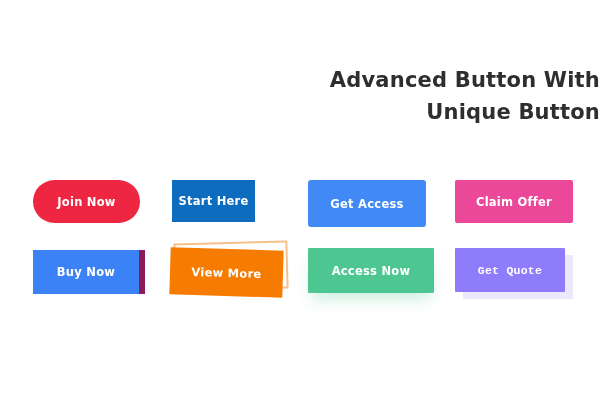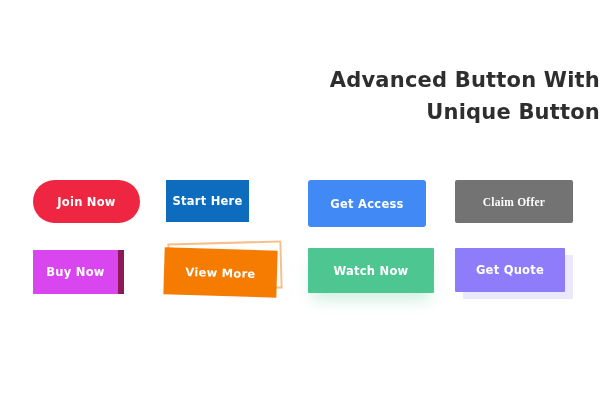--- a/index.html
+++ b/index.html
@@ -45,21 +45,21 @@
   }
   .row-1 { top: 170px; padding-left: 12px; }
   .row-2 { top: 238px; }
 
   .cell {
     position: absolute;
     top: 0;
     height: 70px;
   }
   .col-1 { left: 33px;  width: 118px; }
-  .col-2 { left: 166px; width: 118px; text-align: right; }
+  .col-2 { left: 172px; width: 118px; text-align: right; }
   .col-3 { left: 308px; width: 118px; }
   .col-4 { left: 455px; width: 118px; }
 
   .btn {
     position: absolute;
     display: flex;
     align-items: center;
     justify-content: center;
     box-sizing: border-box;
     color: #ffffff;
@@ -93,30 +93,29 @@
     left: 0; top: 10px;
     width: 118px; height: 47px;
     background: #4189f4;
     border-radius: 3px;
   }
 
   
   .btn-claim {
     left: 0; top: 10px;
     width: 118px; height: 43px;
-    background: #737373;
+    background: #ec4899;
     border-radius: 2px;
-    font-family: Liberation Serif, serif;
   }
 
   
   .btn-buy {
     left: 0; top: 12px;
-    width: 85px; height: 44px;
-    background: #d946ef;
+    width: 106px; height: 44px;
+    background: #3b82f6;
     border-radius: 0;
     box-shadow: 6px 0 0 0 #8c1a56;
     text-align: right;
   }
 
   
   .viewmore-wrap {
     position: absolute;
     left: -2px; top: 4px;
     width: 122px; height: 60px;
@@ -152,20 +151,21 @@
     position: absolute;
     left: 8px; top: 17px;
     width: 110px; height: 44px;
     background: #ebe8fb;
   }
   .btn-quote {
     left: 0; top: 10px;
     width: 110px; height: 44px;
     background: #8f7cfb;
     border-radius: 1px;
+    font-family: Liberation Mono, monospace;
   }
 </style>
 </head>
 <body>
 
 <div class="stage">
 
   <div class="heading">
     <span class="ln">Advanced Button With</span>
     <span class="ln">Unique Button</span>
@@ -198,21 +198,21 @@
     </div>
 
     <div class="cell col-2">
       <div class="viewmore-wrap">
         <div class="vm-ghost"></div>
         <div class="btn btn-view">View More</div>
       </div>
     </div>
 
     <div class="cell col-3">
-      <div class="btn btn-watch">Watch Now</div>
+      <div class="btn btn-watch">Access Now</div>
     </div>
 
     <div class="cell col-4">
       <div class="gq-plate"></div>
       <div class="btn btn-quote">Get Quote</div>
     </div>
 
   </div>
 
 </div>

